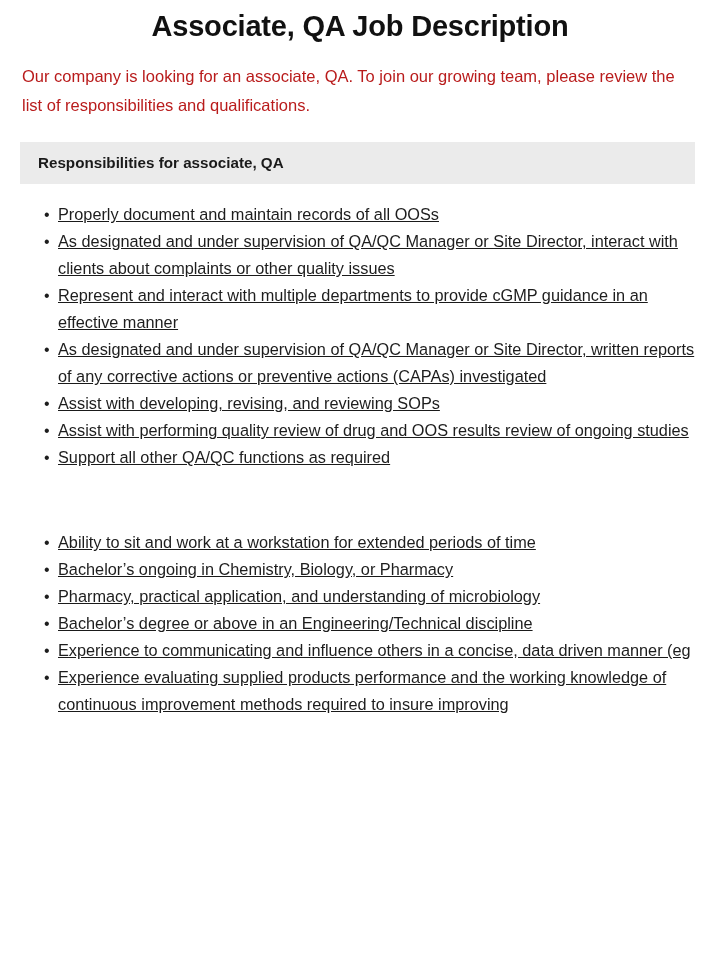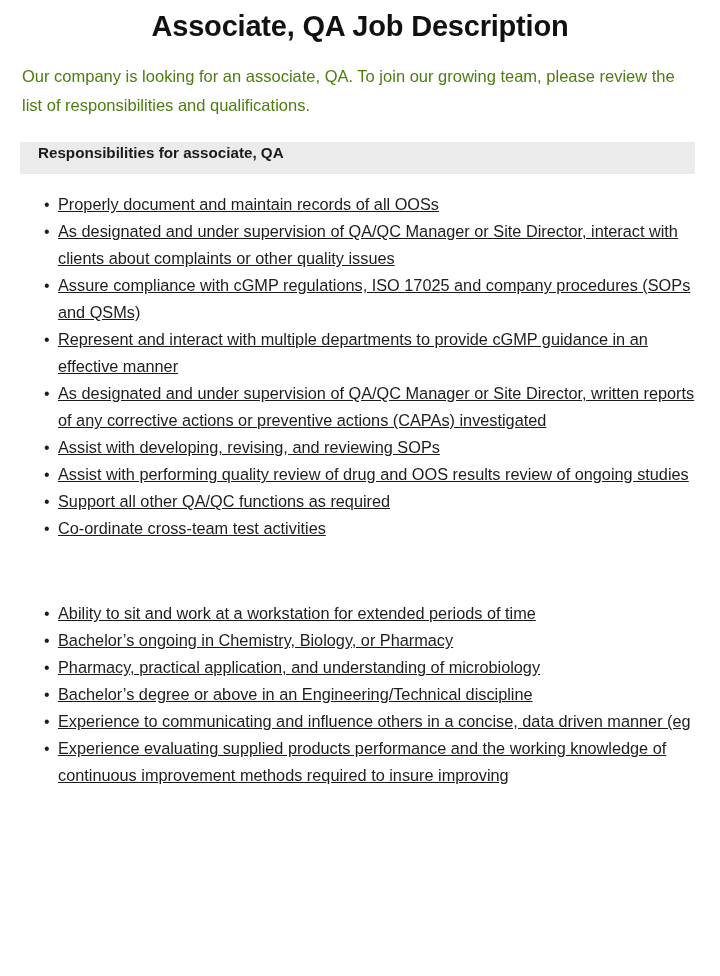--- a/index.html
+++ b/index.html
@@ -29,33 +29,33 @@
     letter-spacing: -0.2px;
     color: #111111;
     margin: 0;
     padding: 7px 20px 0 20px;
     line-height: 1.35;
   }
 
   .intro {
     font-size: 16.5px;
     line-height: 29px;
-    color: #4d7c0f;
+    color: #b91c1c;
     margin: 0;
     padding: 16px 30px 0 22px;
   }
 
   .section {
     margin-top: 22px;
   }
 
   .section-header {
     background: #ebebeb;
     margin: 0 25px 0 20px;
-    padding: 1px 0 12px 18px;
+    padding: 11px 0 12px 18px;
     font-size: 15.2px;
     font-weight: bold;
     color: #1a1a1a;
     line-height: 1.25;
   }
 
   ul.bullet-list {
     list-style: none;
     margin: 0;
     padding: 17px 22px 0 45px;
@@ -96,27 +96,25 @@
 
   <h1 class="doc-title">Associate, QA Job Description</h1>
 
   <p class="intro">Our company is looking for an associate, QA. To join our growing team, please review the list of responsibilities and qualifications.</p>
 
   <div class="section responsibilities">
     <div class="section-header">Responsibilities for associate, QA</div>
     <ul class="bullet-list">
       <li>Properly document and maintain records of all OOSs</li>
       <li>As designated and under supervision of QA/QC Manager or Site Director, interact with clients about complaints or other quality issues</li>
-      <li>Assure compliance with cGMP regulations, ISO 17025 and company procedures (SOPs and QSMs)</li>
       <li>Represent and interact with multiple departments to provide cGMP guidance in an effective manner</li>
       <li>As designated and under supervision of QA/QC Manager or Site Director, written reports of any corrective actions or preventive actions (CAPAs) investigated</li>
       <li>Assist with developing, revising, and reviewing SOPs</li>
       <li>Assist with performing quality review of drug and OOS results review of ongoing studies</li>
       <li>Support all other QA/QC functions as required</li>
-      <li>Co-ordinate cross-team test activities</li>
     </ul>
   </div>
 
   <div class="section qualifications">
     <ul class="bullet-list">
       <li>Ability to sit and work at a workstation for extended periods of time</li>
       <li>Bachelor’s ongoing in Chemistry, Biology, or Pharmacy</li>
       <li>Pharmacy, practical application, and understanding of microbiology</li>
       <li>Bachelor’s degree or above in an Engineering/Technical discipline</li>
       <li>Experience to communicating and influence others in a concise, data driven manner (eg</li>

